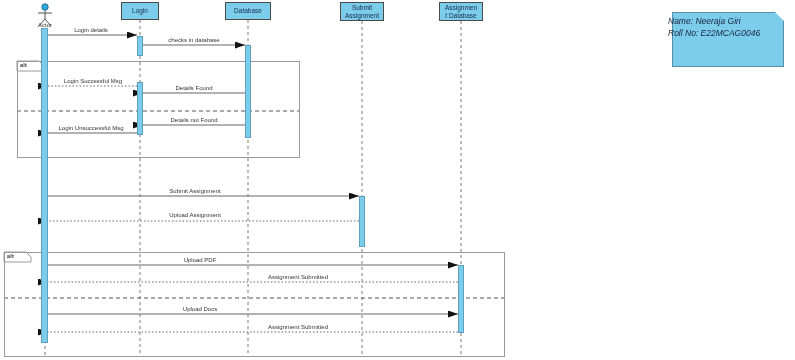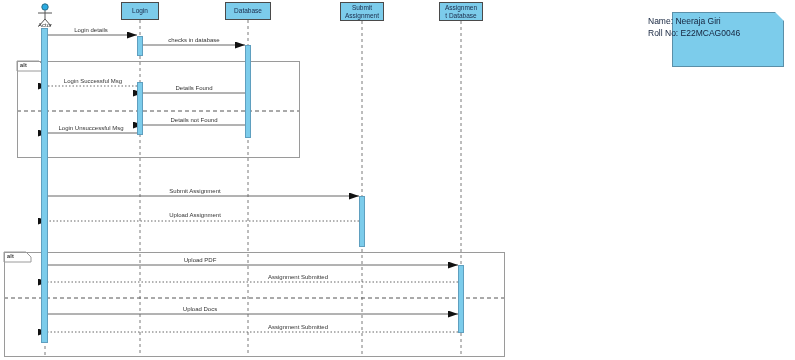--- a/index.html
+++ b/index.html
@@ -184,17 +184,17 @@
       <div class="msg-label" style="left: 130px; top: 306px; width: 140px; color: rgb(51, 51, 51);">Upload Docs</div>
       <div class="msg-label" style="left: 228px; top: 324px; width: 140px; color: rgb(51, 51, 51);">Assignment Submitted</div>
       <div class="activation" style="left: 41px; top: 28px; width: 7px; height: 315px; background: rgb(124, 204, 235); border-color: rgb(95, 159, 191);"></div>
       <div class="activation" style="left: 137px; top: 36px; width: 6px; height: 20px; background: rgb(124, 204, 235); border-color: rgb(95, 159, 191);"></div>
       <div class="activation" style="left: 137px; top: 82px; width: 6px; height: 53px; background: rgb(124, 204, 235); border-color: rgb(95, 159, 191);"></div>
       <div class="activation" style="left: 245px; top: 45px; width: 6px; height: 93px; background: rgb(124, 204, 235); border-color: rgb(95, 159, 191);"></div>
       <div class="activation" style="left: 359px; top: 196px; width: 6px; height: 51px; background: rgb(124, 204, 235); border-color: rgb(95, 159, 191);"></div>
       <div class="activation" style="left: 458px; top: 265px; width: 6px; height: 68px; background: rgb(124, 204, 235); border-color: rgb(95, 159, 191);"></div>
       <div class="note" style="left: 672px; top: 12px; width: 112px; height: 55px; background: rgb(124, 204, 235); border-color: rgb(90, 143, 168);"></div>
       <div class="note-fold" style="left: 775px; top: 12px;"></div>
-      <div class="note-text" style="left: 648px; top: 15px; color: rgb(20, 35, 61);">Name: Neeraja Giri
+      <div class="note-text" style="left: 668px; top: 15px; color: rgb(20, 35, 61); font-style: italic;">Name: Neeraja Giri
 Roll No: E22MCAG0046</div>
     </div>
 
 </div>
 
 </body></html>

